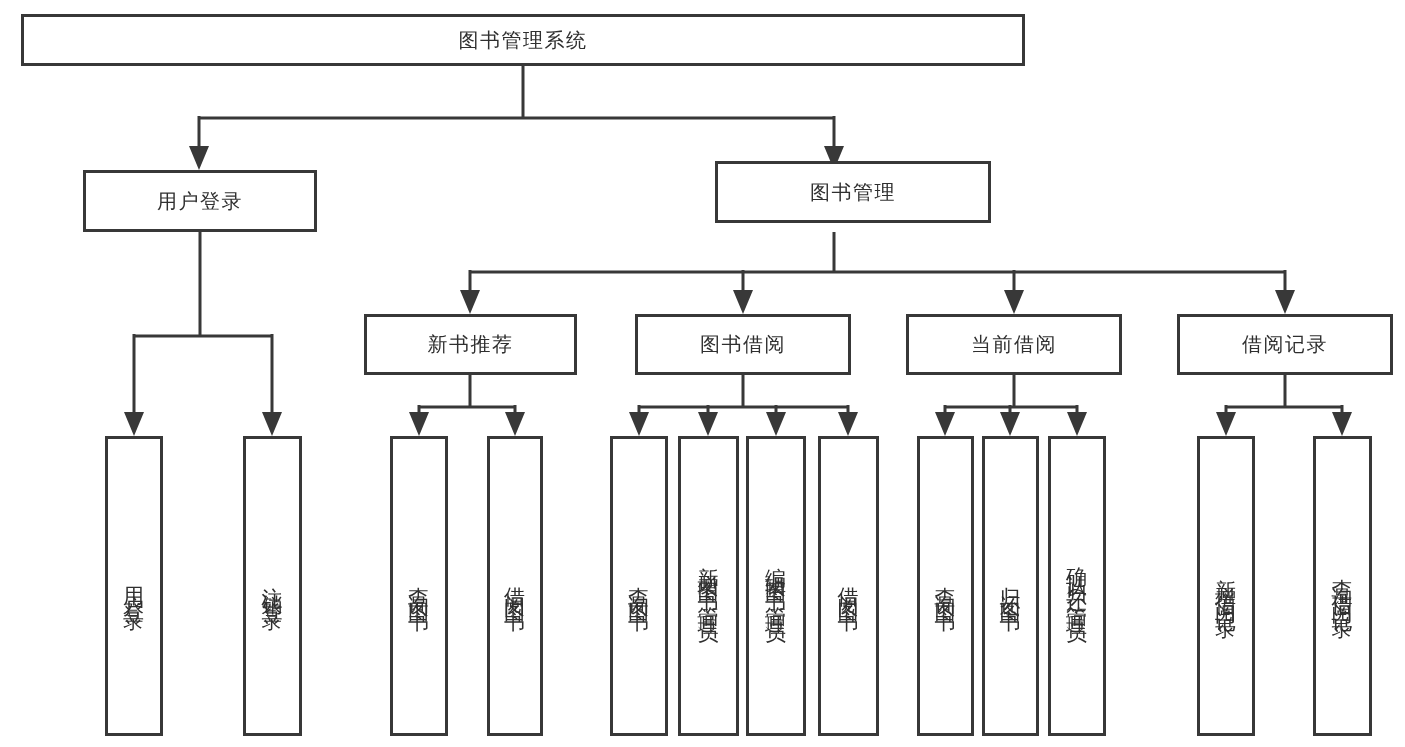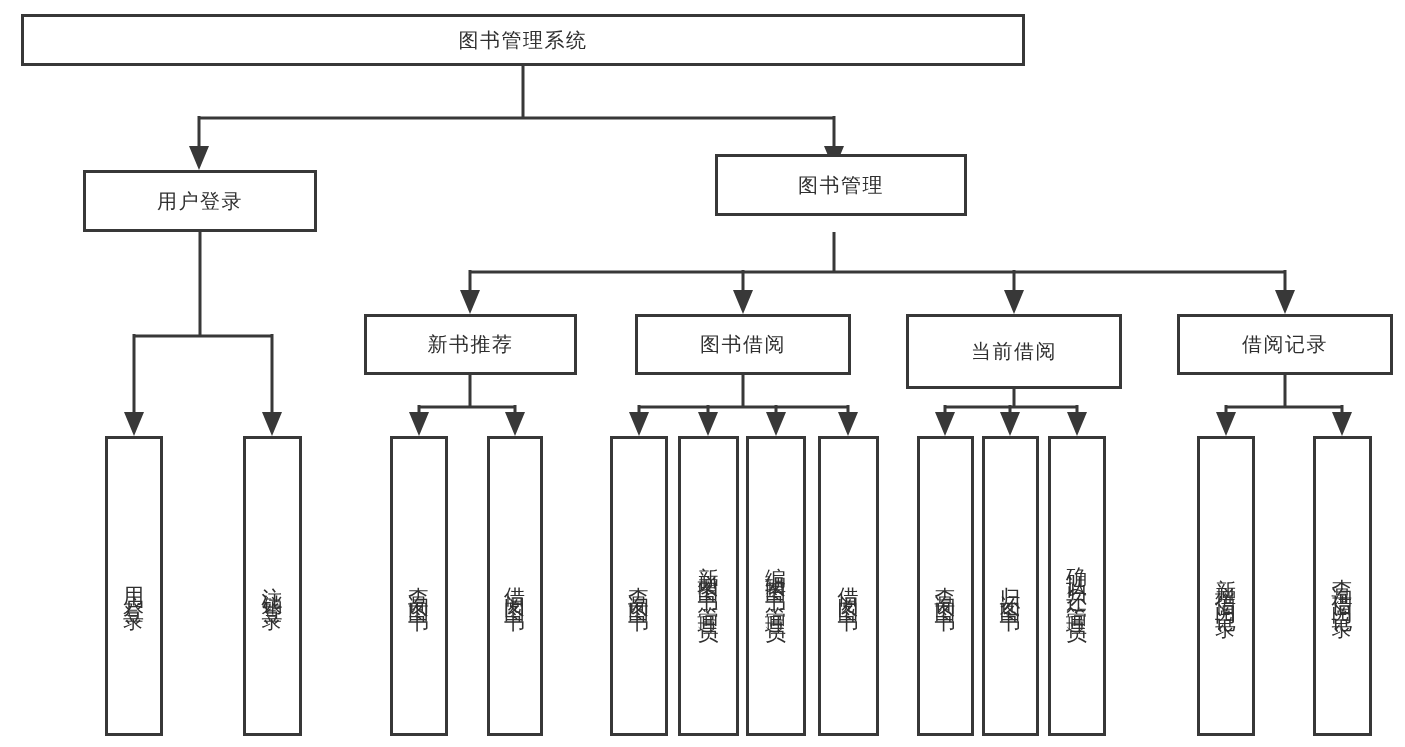--- a/index.html
+++ b/index.html
@@ -87,31 +87,31 @@
     </g>
   </svg>
 
   <div class="box h" style="left:21px;top:14px;width:1004px;height:52px">
     <span class="lbl">图书管理系统</span>
   </div>
 
   <div class="box h" style="left:83px;top:170px;width:234px;height:62px">
     <span class="lbl">用户登录</span>
   </div>
-  <div class="box h" style="left:715px;top:154px;width:252px;height:62px">
+  <div class="box h" style="left:715px;top:161px;width:276px;height:62px">
     <span class="lbl">图书管理</span>
   </div>
 
   <div class="box h" style="left:364px;top:314px;width:213px;height:61px">
     <span class="lbl">新书推荐</span>
   </div>
   <div class="box h" style="left:635px;top:314px;width:216px;height:61px">
     <span class="lbl">图书借阅</span>
   </div>
-  <div class="box h" style="left:906px;top:314px;width:216px;height:75px">
+  <div class="box h" style="left:906px;top:314px;width:216px;height:61px">
     <span class="lbl">当前借阅</span>
   </div>
   <div class="box h" style="left:1177px;top:314px;width:216px;height:61px">
     <span class="lbl">借阅记录</span>
   </div>
 
   <div class="box v" style="left:105px;top:436px;width:58px;height:300px">
     <span class="lbl">用户登录</span>
   </div>
   <div class="box v" style="left:243px;top:436px;width:59px;height:300px">

